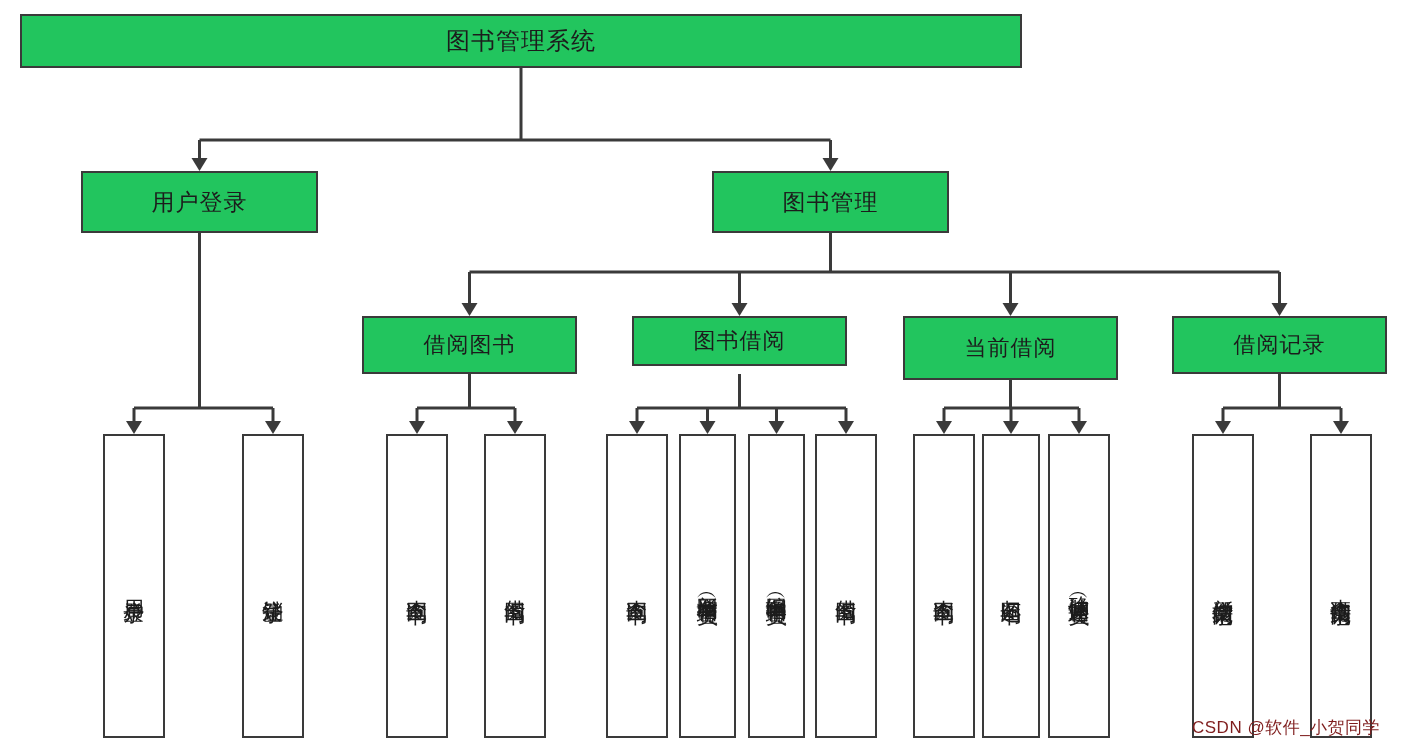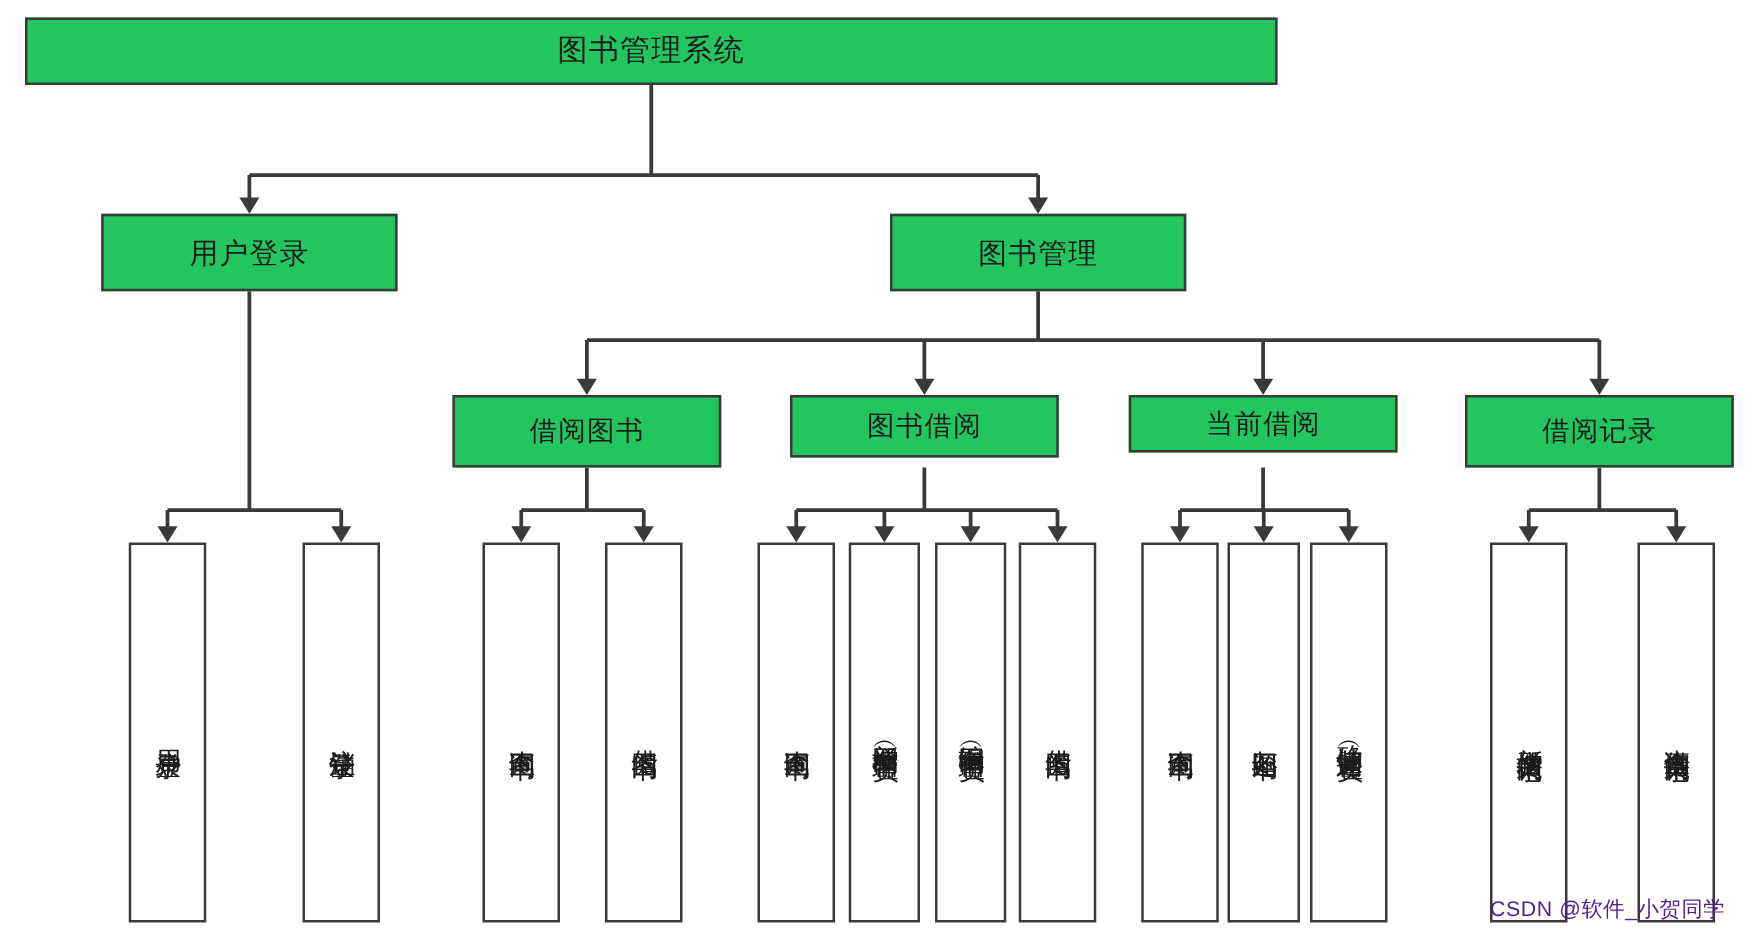--- a/index.html
+++ b/index.html
@@ -39,21 +39,21 @@
     font-size:21px;
     line-height:1.12;
     letter-spacing:1.5px;
     white-space:nowrap;
     text-align:center;
   }
   svg.connectors{position:absolute;left:0;top:0;width:1405px;height:747px;pointer-events:none;}
   .watermark{
     position:absolute;
     font-size:17px;
-    color:#4c1d95;
+    color:#7f1d1d;
     white-space:nowrap;
     letter-spacing:0.5px;
   }
 </style>
 </head>
 <body>
 
 <div id="diagram-root">
   <svg class="connectors" id="connector-layer" viewBox="0 0 1405 747">
       <line x1="521" y1="68" x2="521" y2="140" stroke="#3a3a3a" stroke-width="3"></line>
@@ -118,21 +118,21 @@
       </div>
       <div class="node-box lvl1" style="left: 712px; top: 171px; width: 237px; height: 62px;">
         <span class="node-label-h">图书管理</span>
       </div>
       <div class="node-box lvl2" style="left: 362px; top: 316px; width: 215px; height: 58px;">
         <span class="node-label-h">借阅图书</span>
       </div>
       <div class="node-box lvl2" style="left: 632px; top: 316px; width: 215px; height: 50px;">
         <span class="node-label-h">图书借阅</span>
       </div>
-      <div class="node-box lvl2" style="left: 903px; top: 316px; width: 215px; height: 46px;">
+      <div class="node-box lvl2" style="left: 903px; top: 316px; width: 215px; height: 64px;">
         <span class="node-label-h">当前借阅</span>
       </div>
       <div class="node-box lvl2" style="left: 1172px; top: 316px; width: 215px; height: 58px; text-align: right;">
         <span class="node-label-h">借阅记录</span>
       </div>
       <div class="leaf-box" style="left: 103px; top: 434px; width: 62px; height: 304px;">
         <span class="node-label-v">用户登录</span>
       </div>
       <div class="leaf-box" style="left: 242px; top: 434px; width: 62px; height: 304px;">
         <span class="node-label-v">注销登录</span>

